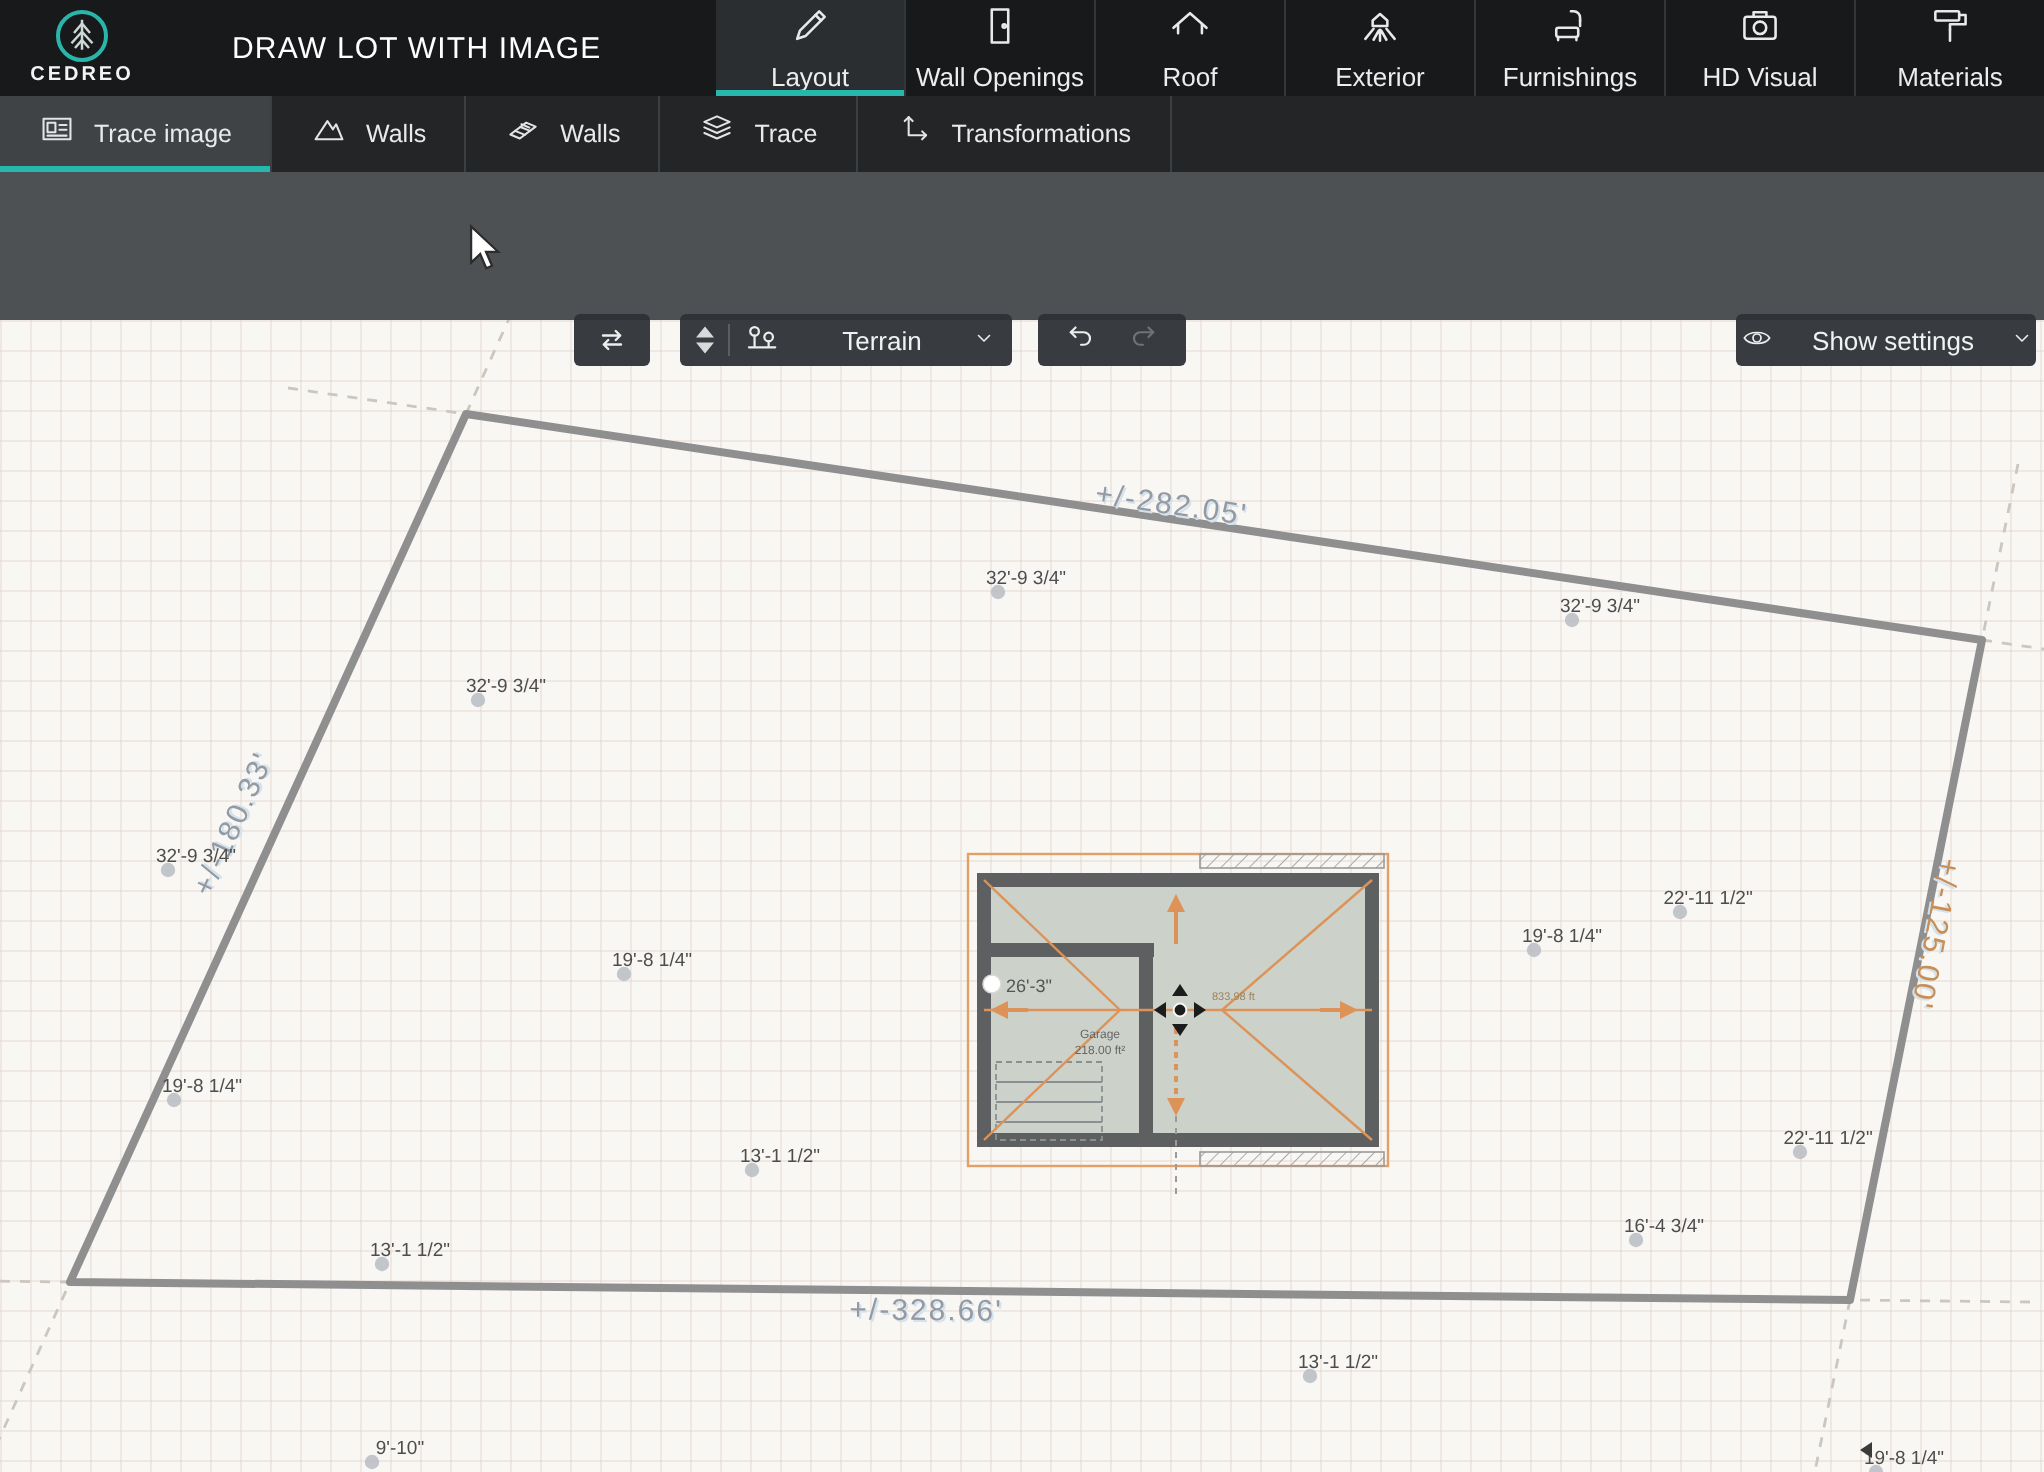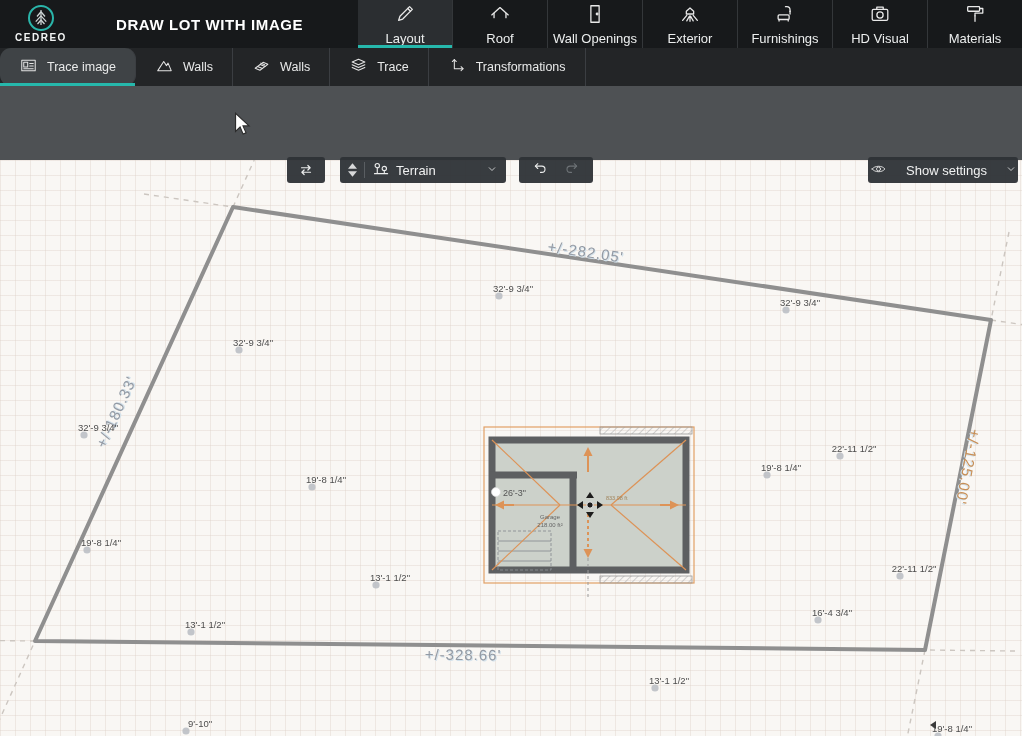--- a/index.html
+++ b/index.html
@@ -7,55 +7,55 @@
     width:1022px;height:736px;overflow:hidden;position:relative;
     font-family:"Liberation Sans", sans-serif;
     background:#17191b;
   }
   
   .header{position:absolute;left:0;top:0;width:1022px;height:48px;background:#17191b;z-index:30;}
   .logo{position:absolute;left:8px;top:2px;width:66px;height:44px;text-align:center;}
   .logo svg{width:30px;height:30px;display:block;margin:1px auto 0;}
   .logo .logo-text{color:#f2f4f4;font-size:10px;letter-spacing:1.5px;font-weight:bold;line-height:10px;}
   .page-title{position:absolute;left:116px;top:0;height:48px;display:flex;align-items:center;
-    color:#ffffff;font-size:15px;font-weight:bold;letter-spacing:.6px;}
+    color:#ffffff;font-size:15px;font-weight:normal;letter-spacing:.6px;}
   .main-tabs{position:absolute;left:358px;top:0;height:48px;width:664px;display:flex;}
   .mtab{flex:1 1 0;display:flex;flex-direction:column;align-items:center;justify-content:center;
     gap:1px;cursor:pointer;border-right:1px solid #34373a;box-sizing:border-box;position:relative;}
   .mtab:last-child{border-right:none;}
   .mtab .micon svg{width:22px;height:22px;stroke:#e9e9e9;fill:none;stroke-width:1.4;stroke-linecap:round;stroke-linejoin:round;}
   .mtab .mlabel{color:#eceeee;font-size:13px;margin-top:1px;}
   .mtab.active{background:#2b2e31;justify-content:center;}
   .mtab.active::after{content:"";position:absolute;left:0;right:0;bottom:0;height:3px;background:#26b8ac;}
   
   .subbar{position:absolute;left:0;top:48px;width:1022px;height:38px;background:#232527;display:flex;z-index:29;}
   .stab{display:flex;align-items:center;gap:9px;padding:0 19px;cursor:pointer;position:relative;
     border-right:1px solid #3b3e42;box-sizing:border-box;}
   .stab .sicon svg{width:19px;height:19px;stroke:#e4e4e4;fill:none;stroke-width:1.3;stroke-linecap:round;stroke-linejoin:round;}
   .stab .slabel{color:#e9eaea;font-size:12.5px;}
-  .stab.active{background:#3f4346;border-radius:11px;}
+  .stab.active{background:#3f4346;}
   .stab.active::after{content:"";position:absolute;left:0;right:0;bottom:0;height:3px;background:#26b8ac;}
   .subbar-filler{flex:1;}
   
   .tool-panel{position:absolute;left:0;top:86px;width:1022px;height:74px;background:#4e5154;z-index:20;}
   
   .canvas{position:absolute;left:0;top:160px;width:1022px;height:576px;
     background-color:#f9f7f4;
     background-image:
       linear-gradient(to right, rgba(222,211,201,.42) 1px, transparent 1px),
       linear-gradient(to bottom, rgba(222,211,201,.42) 1px, transparent 1px);
     background-size:15px 15px;overflow:hidden;z-index:1;}
   .canvas svg.scene{position:absolute;left:0;top:0;}
   
   .float-btn{position:absolute;height:26px;background:rgba(45,50,54,.95);border-radius:3px;
     display:flex;align-items:center;color:#f0f1f1;font-size:13px;cursor:pointer;z-index:25;box-sizing:border-box;}
   .float-btn svg{stroke:#eceded;fill:none;stroke-width:1.6;stroke-linecap:round;stroke-linejoin:round;}
   .btn-swap{left:287px;top:157px;width:38px;justify-content:center;}
   .btn-swap svg{width:18px;height:18px;}
-  .dd-level{left:340px;top:157px;width:166px;padding:0 8px;}
+  .dd-level{left:340px;top:157px;width:166px;padding:0 8px;text-align:center;}
   .dd-spinner{display:flex;flex-direction:column;gap:2px;margin-right:7px;}
   .dd-spinner svg{width:9px;height:6px;fill:#d8d9da;stroke:none;}
   .dd-sep{width:1px;height:16px;background:#5a5e62;margin-right:8px;}
   .dd-level .pin-icon svg{width:17px;height:15px;stroke-width:1.2;}
   .dd-level .dd-label{margin-left:6px;flex:1;}
   .dd-level .chev svg{width:12px;height:12px;}
   .grp-undo{left:519px;top:157px;width:74px;justify-content:space-evenly;}
   .grp-undo svg{width:17px;height:15px;}
   .grp-undo .redo svg{stroke:#6e7control:none;}
   .grp-undo .redo svg{stroke:#6e7377;}
@@ -83,31 +83,31 @@
   <div class="main-tabs" id="main-tabs">
       <div class="mtab active">
         <span class="micon"><svg viewBox="0 0 24 24">
             <path d="M5 19l1.5-4.5L17 4l3 3L9.5 17.5 5 19z"></path>
             <path d="M15 6l3 3"></path>
           </svg></span>
         <span class="mlabel">Layout</span>
       </div>
       <div class="mtab">
         <span class="micon"><svg viewBox="0 0 24 24">
+            <rect x="7.5" y="3" width="9" height="18"></rect>
+            <circle cx="14.3" cy="12" r="0.9"></circle>
+          </svg></span>
+        <span class="mlabel">Wall Openings</span>
+      </div>
+      <div class="mtab">
+        <span class="micon"><svg viewBox="0 0 24 24">
             <path d="M3 13L12 5l9 8"></path>
             <path d="M5.5 11.2V16M18.5 11.2V16"></path>
           </svg></span>
         <span class="mlabel">Roof</span>
-      </div>
-      <div class="mtab">
-        <span class="micon"><svg viewBox="0 0 24 24">
-            <rect x="7.5" y="3" width="9" height="18"></rect>
-            <circle cx="14.3" cy="12" r="0.9"></circle>
-          </svg></span>
-        <span class="mlabel">Wall Openings</span>
       </div>
       <div class="mtab">
         <span class="micon"><svg viewBox="0 0 24 24">
             <path d="M8 9L12 5.5 16 9v3H8z"></path>
             <path d="M4 19l4.5-5.5M8.5 19.5l2.8-5M12 20v-6M15.5 19.5l-2.8-5M20 19l-4.5-5.5"></path>
           </svg></span>
         <span class="mlabel">Exterior</span>
       </div>
       <div class="mtab">
         <span class="micon"><svg viewBox="0 0 24 24">

